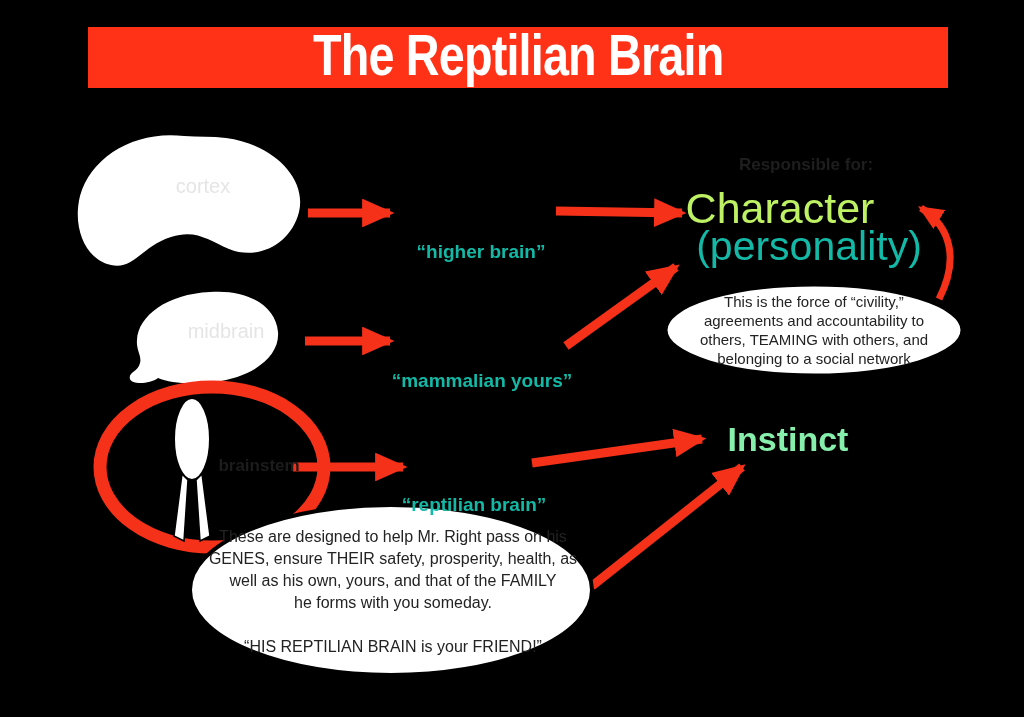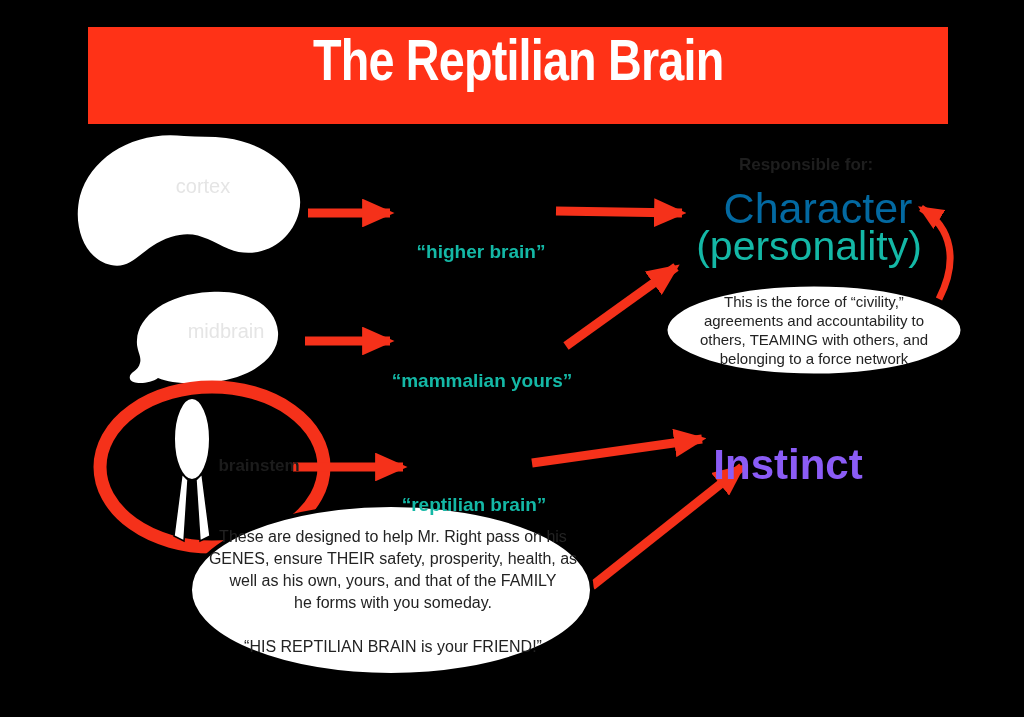--- a/index.html
+++ b/index.html
@@ -1,44 +1,44 @@
 <!DOCTYPE html>
 <html><head>
 <meta charset="utf-8">
 <style>
   html,body{margin:0;padding:0;background:#000;}
   #canvas{
     position:relative;width:1024px;height:717px;background:#000000;
     overflow:hidden;font-family:"Liberation Sans",sans-serif;
   }
   .banner{
-    position:absolute;left:88px;top:27px;width:860px;height:97px;
-    background:#FF3217;display:flex;align-items:flex-start;justify-content:center;
+    position:absolute;left:88px;top:27px;width:860px;height:61px;
+    background:#FF3217;display:flex;align-items:flex-end;justify-content:center;
   }
   .banner-title{
     color:#FFFFFF;font-size:57px;font-weight:bold;letter-spacing:-1px;
     transform:scaleX(0.82);white-space:nowrap;
   }
   svg.layer{position:absolute;left:0;top:0;}
   .label{
     position:absolute;transform:translate(-50%,-50%);
     white-space:nowrap;text-align:right;
   }
   .part-label{color:#e5e5e5;font-size:20px;}
   .lbl-cortex{left:203px;top:186px;}
   .lbl-midbrain{left:226px;top:331px;}
   .lbl-brainstem{left:259px;top:466px;color:#1c1c1c;font-size:17px;font-weight:bold;}
   .alias{color:#14b8a6;font-size:19px;font-weight:bold;margin-top:40px;}
   .alias-higher{left:481px;top:212px;}
   .alias-mammalian{left:482px;top:341px;}
   .alias-reptilian{left:474px;top:465px;}
   .responsible{left:806px;top:165px;color:#1e1e1e;font-size:17px;font-weight:bold;}
-  .character{left:818px;top:208px;color:#0369a1;font-size:43px;}
+  .character{left:780px;top:208px;color:#bef264;font-size:43px;}
   .personality{left:809px;top:246px;color:#14b8a6;font-size:41px;}
-  .instinct{left:788px;top:439px;color:#8b5cf6;font-size:42px;font-weight:bold;margin-top:26px;}
+  .instinct{left:788px;top:439px;color:#86efac;font-size:34px;font-weight:bold;}
   .bubble-text{
     position:absolute;transform:translate(-50%,-50%);
     color:#232323;text-align:center;
   }
   .bubble-civility-text{left:814px;top:330px;width:290px;font-size:15px;line-height:19px;}
   .bubble-genes-text{left:393px;top:592px;width:400px;font-size:16px;line-height:22px;}
   .bubble-genes-text .shout{margin-top:22px;}
 </style>
 </head>
 <body>
@@ -103,21 +103,21 @@
 
   <div class="label responsible">Responsible for:</div>
   <div class="label character">Character</div>
   <div class="label personality">(personality)</div>
   <div class="label instinct">Instinct</div>
 
   <div class="bubble-text bubble-civility-text">
     <div>This is the force of “civility,”</div>
     <div>agreements and accountability to</div>
     <div>others, TEAMING with others, and</div>
-    <div>belonging to a force network</div>
+    <div>belonging to a social network</div>
   </div>
 
   <div class="bubble-text bubble-genes-text">
     <div>These are designed to help Mr. Right pass on his</div>
     <div>GENES, ensure THEIR safety, prosperity, health, as</div>
     <div>well as his own, yours, and that of the FAMILY</div>
     <div>he forms with you someday.</div>
     <div class="shout">“HIS REPTILIAN BRAIN is your FRIEND!”</div>
   </div>
 

